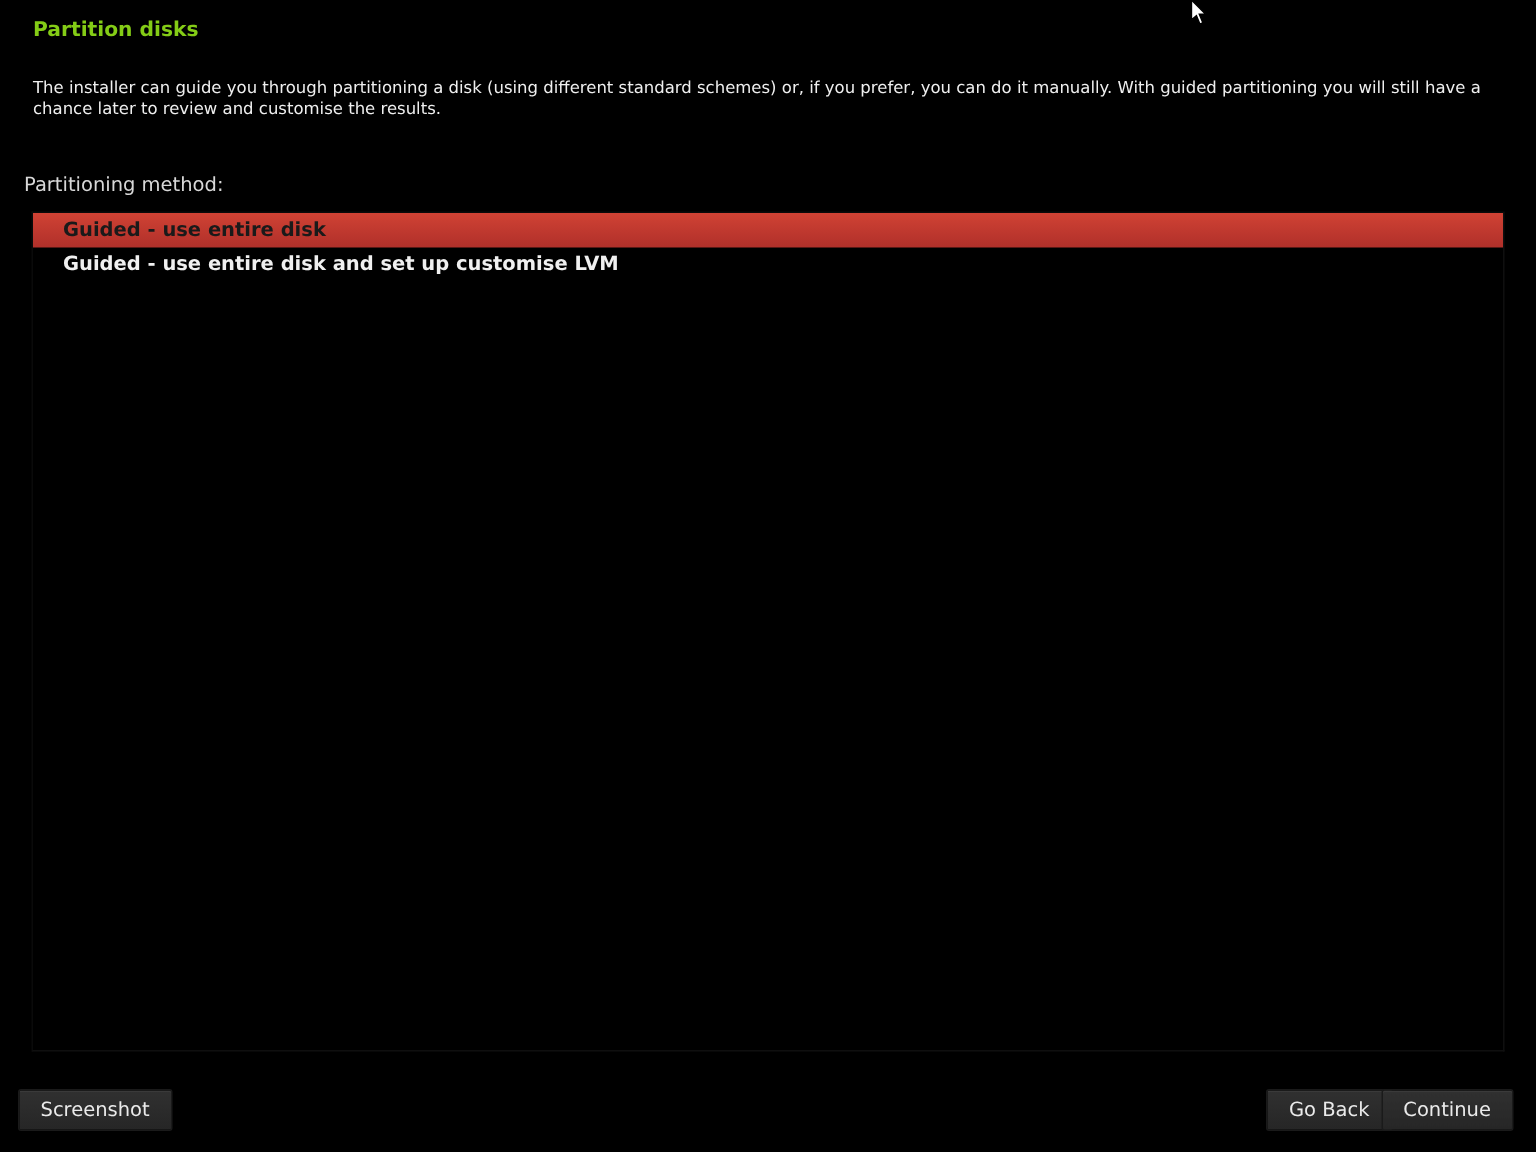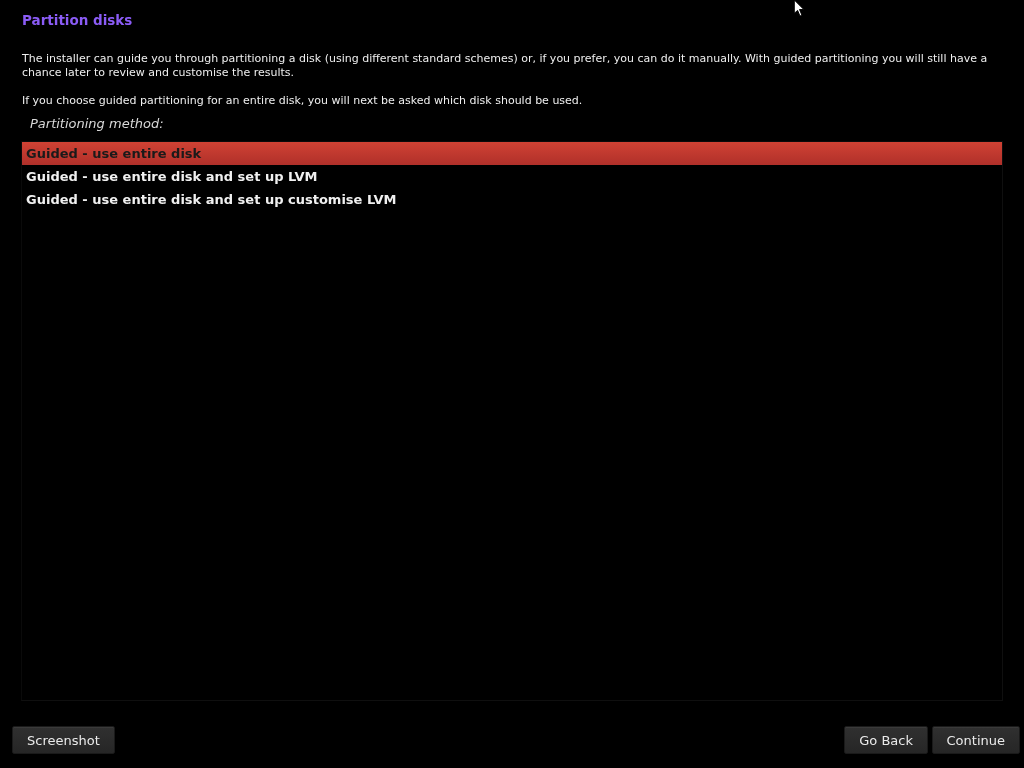--- a/index.html
+++ b/index.html
@@ -12,61 +12,60 @@
     font-size: 13px;
     color: #e6e6e6;
     overflow: hidden;
     position: relative;
   }
   .page-title {
     position: absolute;
     left: 22px;
     top: 12px;
     font-weight: bold;
-    color: #8b5cf6;
+    color: #84cc16;
     font-size: 13.5px;
   }
   .description {
     position: absolute;
     left: 22px;
     top: 52px;
     right: 22px;
     color: #efefef;
     line-height: 1.25;
   }
   .description p {
     margin: 0 0 14px 0;
     font-weight: normal;
     font-size: 11px;
   }
   .list-label {
     position: absolute;
-    left: 30px;
+    left: 16px;
     top: 116px;
-    font-style: italic;
     color: #d8d8d8;
     font-size: 13px;
   }
   .listbox {
     position: absolute;
     left: 21px;
     top: 141px;
     width: 982px;
     height: 560px;
     background: #000000;
     border-top: 1px solid rgba(255,255,255,0.04);
     border-left: 1px solid rgba(255,255,255,0.04);
     border-right: 1px solid rgba(255,255,255,0.06);
     border-bottom: 1px solid rgba(255,255,255,0.06);
     box-sizing: border-box;
   }
   .list-item {
     height: 23px;
     line-height: 23px;
-    padding: 0 4px;
+    padding: 0 20px;
     font-weight: bold;
     color: #f0f0f0;
     font-size: 13px;
     cursor: pointer;
     white-space: nowrap;
   }
   .list-item.selected {
     background: #c0392b;
     background: linear-gradient(to bottom, #d04234 0%, #b0302a 100%);
     color: #1a1a1a;
@@ -90,46 +89,44 @@
     border-radius: 2px;
     color: #eaeaea;
     font-size: 13px;
     font-weight: normal;
     cursor: pointer;
     box-shadow: inset 0 1px 0 rgba(255,255,255,0.05);
     font-family: inherit;
   }
   .btn-screenshot { left: 12px; }
   .btn-goback    { right: 96px; }
-  .btn-continue  { right: 4px; margin-left: 47px; }
+  .btn-continue  { right: 15px; margin-left: 47px; }
 
   .cursor {
     position: absolute;
     left: 793px;
     top: 0px;
     width: 14px;
     height: 18px;
     pointer-events: none;
   }
 </style>
 </head>
 <body>
 
 <div class="page-title">Partition disks</div>
 
 <div class="description">
   <p>The installer can guide you through partitioning a disk (using different standard schemes) or, if you prefer, you can do it manually. With guided partitioning you will still have a chance later to review and customise the results.</p>
-  <p>If you choose guided partitioning for an entire disk, you will next be asked which disk should be used.</p>
 </div>
 
 <div class="list-label">Partitioning method:</div>
 
 <div class="listbox">
   <div class="list-item selected">Guided - use entire disk</div>
-  <div class="list-item">Guided - use entire disk and set up LVM</div>
   <div class="list-item">Guided - use entire disk and set up customise LVM</div>
 </div>
 
 <div class="footer">
   <button class="btn btn-screenshot">Screenshot</button>
   <button class="btn btn-goback">Go Back</button>
   <button class="btn btn-continue">Continue</button>
 </div>
 
 <svg class="cursor" viewBox="0 0 12 19">

